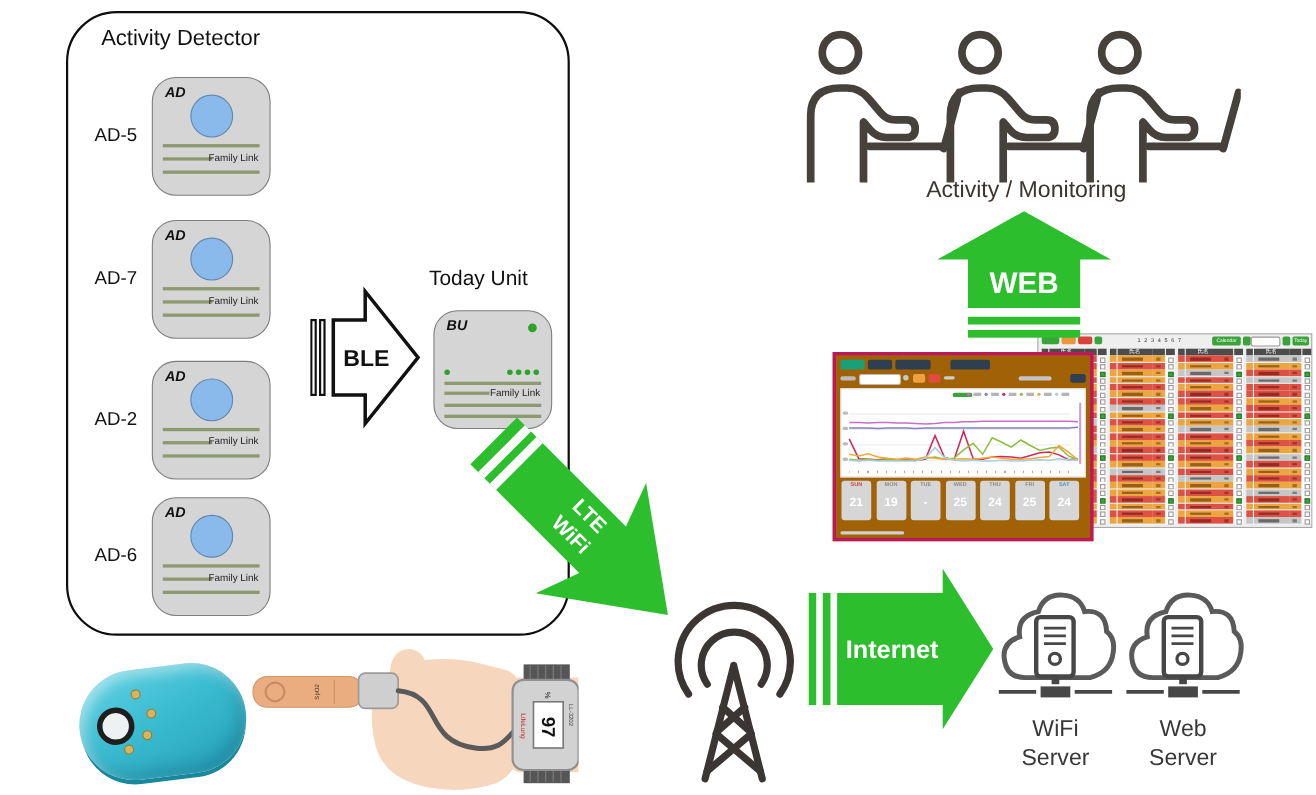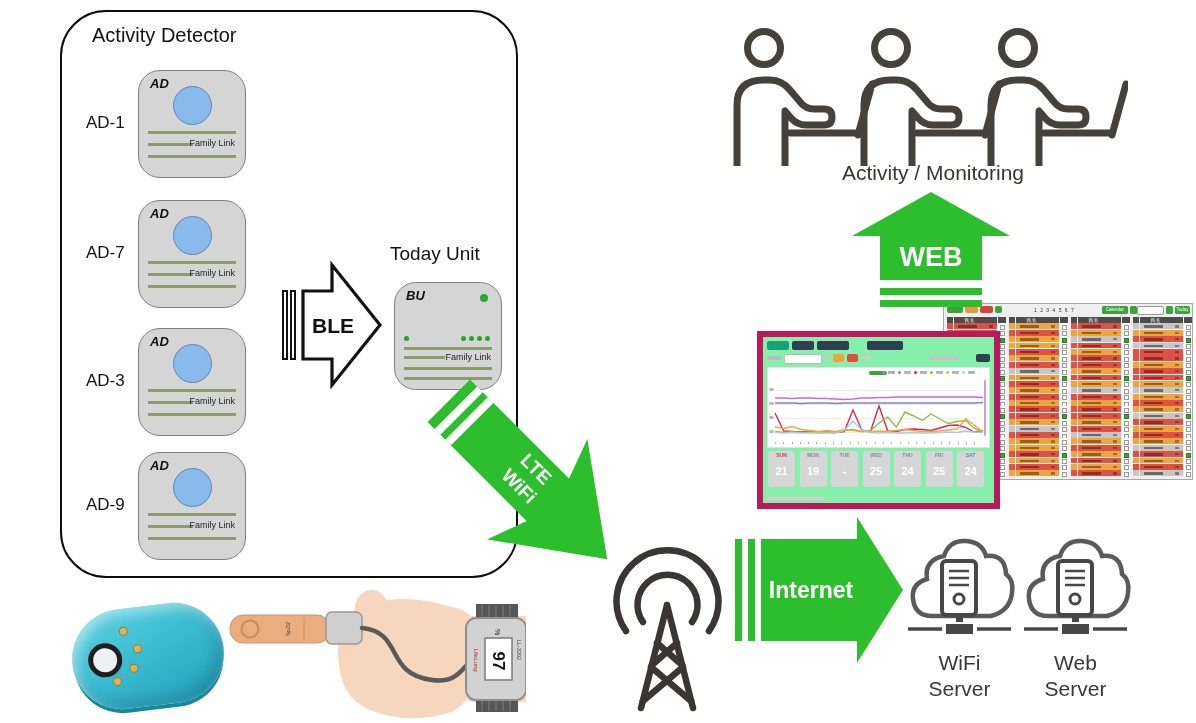--- a/index.html
+++ b/index.html
@@ -20,21 +20,21 @@
   .base-unit-title{left:390px;top:243px;font-size:19px;z-index:2}
   
   .svg-layer{z-index:3}
   .arrow-text{fill:#fff;font-weight:bold;font-family:"Liberation Sans",sans-serif}
   
   .person{top:26px;z-index:1}
   .monitor-caption{left:793px;top:161px;width:280px;text-align:center;font-size:21px;color:#3a3530;z-index:1}
   
   .cloud-label{width:115px;text-align:center;font-size:21px;color:#383838;line-height:1.22;top:650px;z-index:1}
   
-  .dash{left:757px;top:331px;width:231px;height:166px;background:#86efac;border:6px solid #be185d;z-index:6}
+  .dash{left:757px;top:320px;width:231px;height:166px;background:#a16207;border:3px solid #be185d;z-index:6}
   .chip{position:absolute;border-radius:2px}
   .chartbox{position:absolute;left:4px;top:30px;width:221px;height:79px;border:1px solid #e2e2e2;background:#fff}
   .gline{position:absolute;left:7px;right:13px;height:1px;background:#ececec}
   .daycards{position:absolute;left:5px;top:114px;display:flex;gap:4.5px}
   .day-card{width:27px;height:36px;background:#d6d6d6;border-radius:3px;text-align:center}
   .day-label{font-size:5px;line-height:8px;font-weight:bold}
   .day-value{font-size:11px;line-height:24px;color:#fff;font-weight:bold}
   
   .mtable{left:943px;top:303px;width:250px;height:177px;background:#efefef;border:1px solid #a8a8a8;box-sizing:border-box;z-index:2}
   .tgroup{position:absolute;top:13px;width:59px}
@@ -54,48 +54,48 @@
      box-shadow:0 5px 0 -1px #17889e, inset 4px 6px 12px rgba(255,255,255,.45), inset -6px -8px 14px rgba(0,60,80,.22);z-index:1}
   .sensor-eye{position:absolute;left:16px;top:32px;width:24px;height:24px;border-radius:50%;background:#eef1f1;border:5px solid #1e1e1e}
   .gold-dot{position:absolute;width:7px;height:7px;border-radius:50%;background:#d8b45e;border:1px solid #9b7b2c}
 </style>
 </head>
 <body>
 
 <div class="abs activity-box"></div>
 <div class="abs activity-title">Activity Detector</div>
 <div id="ad-units">
-    <div class="abs ad-label" style="top: 113px;">AD-1</div>
+    <div class="abs ad-label" style="top: 113px;">AD-5</div>
     <div class="ad-device" style="top: 70px;">
       <span class="dev-logo">AD</span>
       <span class="ad-circle"></span>
       <span class="stripe" style="top:60px"></span>
       <span class="stripe" style="top:72px;right:52px"></span>
       <span class="brand" style="top:67px">Family Link</span>
       <span class="stripe" style="top:84px"></span>
     </div>
     <div class="abs ad-label" style="top: 243px;">AD-7</div>
     <div class="ad-device" style="top: 200px;">
       <span class="dev-logo">AD</span>
       <span class="ad-circle"></span>
       <span class="stripe" style="top:60px"></span>
       <span class="stripe" style="top:72px;right:52px"></span>
       <span class="brand" style="top:67px">Family Link</span>
       <span class="stripe" style="top:84px"></span>
     </div>
-    <div class="abs ad-label" style="top: 371px;">AD-3</div>
+    <div class="abs ad-label" style="top: 371px;">AD-2</div>
     <div class="ad-device" style="top: 328px;">
       <span class="dev-logo">AD</span>
       <span class="ad-circle"></span>
       <span class="stripe" style="top:60px"></span>
       <span class="stripe" style="top:72px;right:52px"></span>
       <span class="brand" style="top:67px">Family Link</span>
       <span class="stripe" style="top:84px"></span>
     </div>
-    <div class="abs ad-label" style="top: 495px;">AD-9</div>
+    <div class="abs ad-label" style="top: 495px;">AD-6</div>
     <div class="ad-device" style="top: 452px;">
       <span class="dev-logo">AD</span>
       <span class="ad-circle"></span>
       <span class="stripe" style="top:60px"></span>
       <span class="stripe" style="top:72px;right:52px"></span>
       <span class="brand" style="top:67px">Family Link</span>
       <span class="stripe" style="top:84px"></span>
     </div>
   </div>
 

